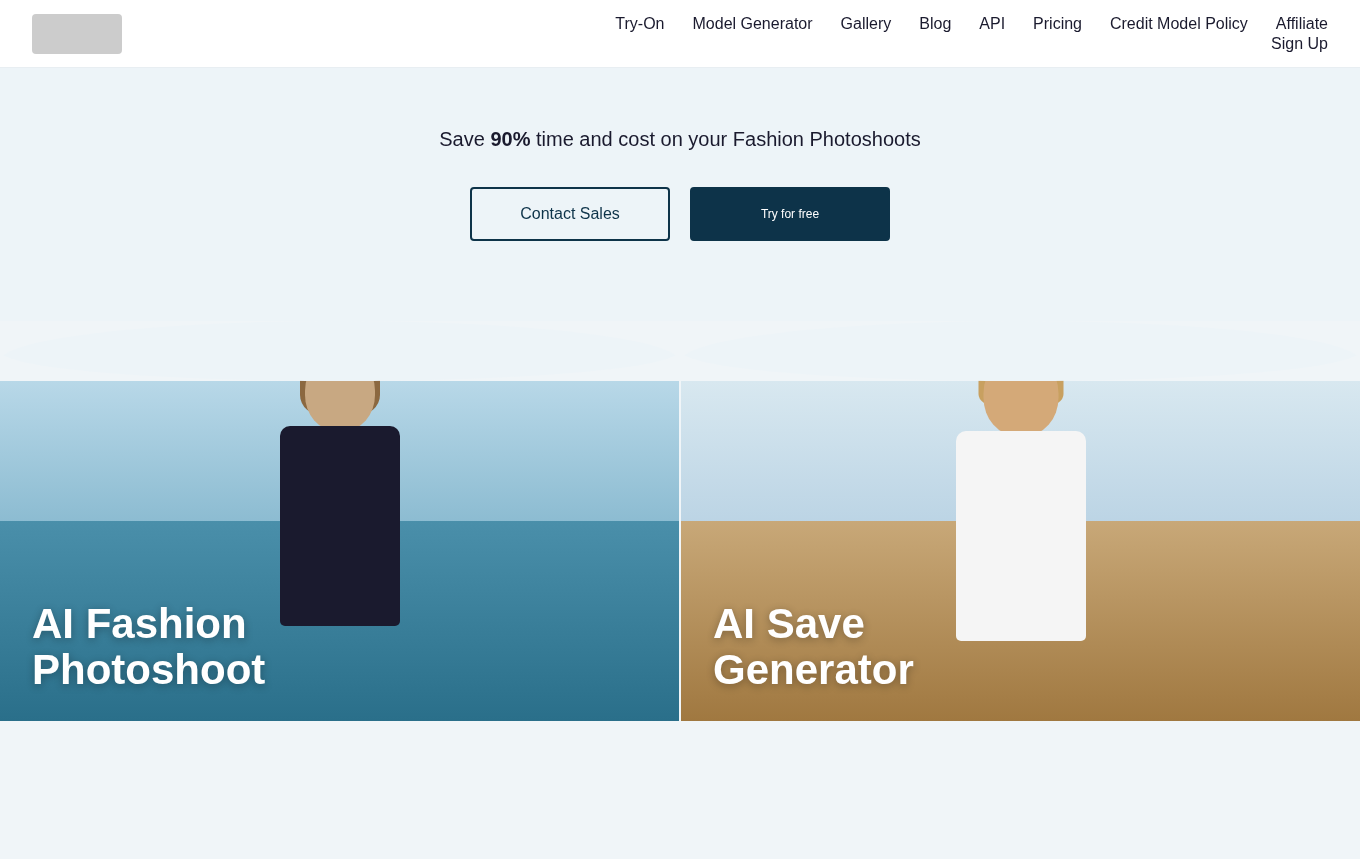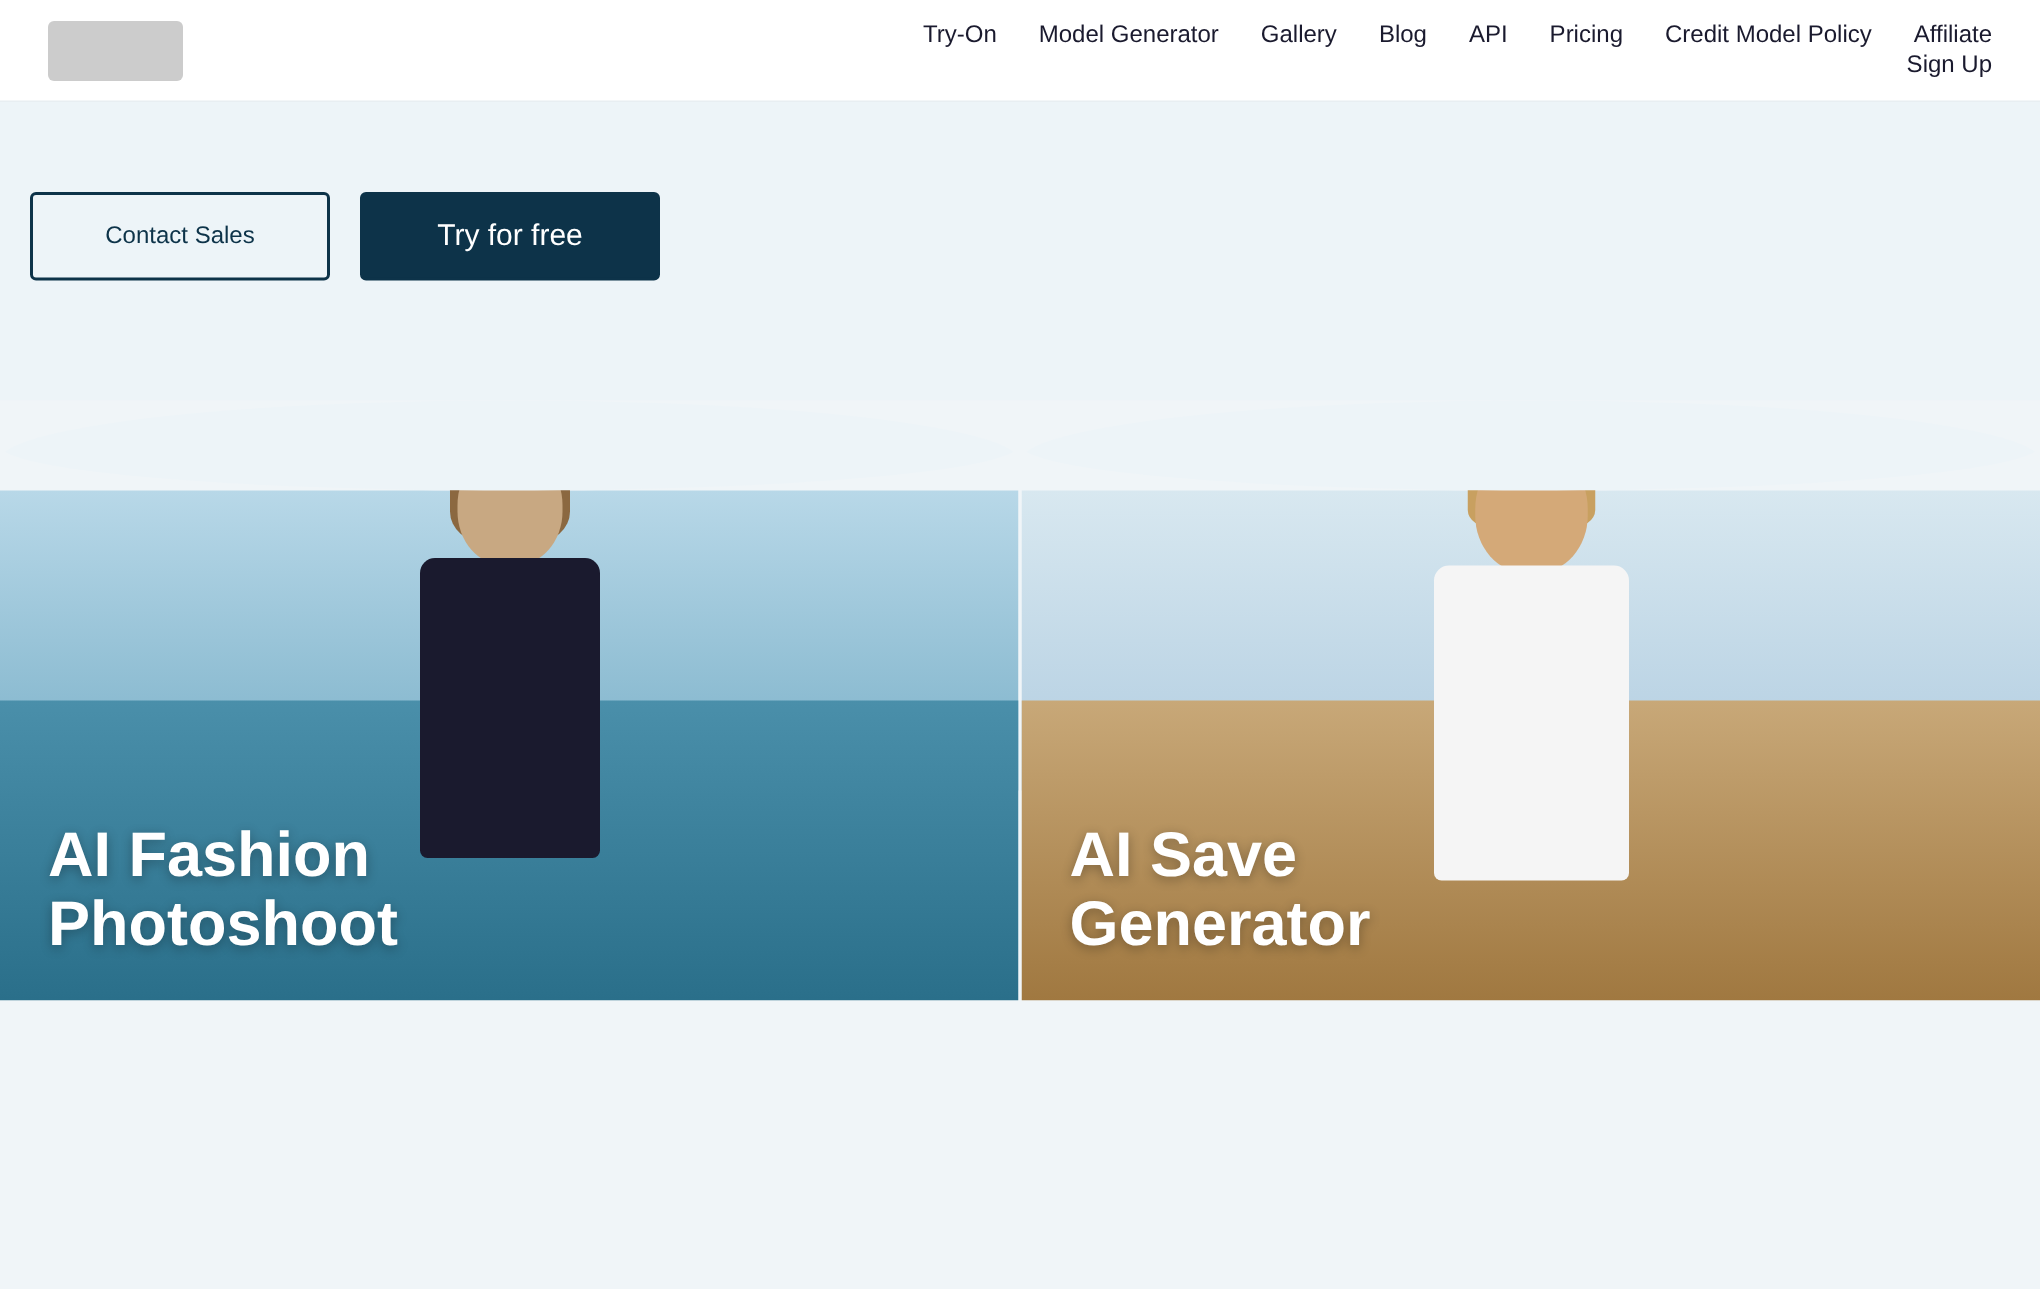--- a/index.html
+++ b/index.html
@@ -80,21 +80,21 @@
       margin-bottom: 36px;
       font-weight: 400;
     }
 
     .hero-subtitle strong {
       font-weight: 700;
     }
 
     .hero-buttons {
       display: flex;
-      justify-content: flex-start;
+      justify-content: center;
       gap: 20px;
       margin-bottom: 40px;
     }
 
     .btn-outline {
       padding: 16px 40px;
       border: 2px solid #0d3349;
       background: transparent;
       color: #0d3349;
       font-size: 16px;
@@ -102,21 +102,21 @@
       cursor: pointer;
       border-radius: 4px;
       min-width: 200px;
     }
 
     .btn-filled {
       padding: 16px 40px;
       border: 2px solid #0d3349;
       background: #0d3349;
       color: #fff;
-      font-size: 20px;
+      font-size: 12px;
       font-weight: 500;
       cursor: pointer;
       border-radius: 4px;
       min-width: 200px;
     }
 
     
     .image-section {
       display: flex;
       width: 100%;
@@ -322,20 +322,23 @@
       <a class="nav-link">Credit Model Policy</a>
       <a class="nav-link">Affiliate</a>
     </div>
     <div class="nav-bottom">
       <a class="nav-link">Sign Up</a>
     </div>
   </div>
 </nav>
 
 <section class="hero">
+  <p class="hero-subtitle">
+    <span>Save </span><strong>90%</strong><span> time and cost on your Fashion Photoshoots</span>
+  </p>
   <div class="hero-buttons">
     <button class="btn-outline">Contact Sales</button>
     <button class="btn-filled">Try for free</button>
   </div>
 </section>
 
 <div class="image-section">
 
   <div class="image-card image-card-left">
     <div class="bg-scene-sky"></div>

